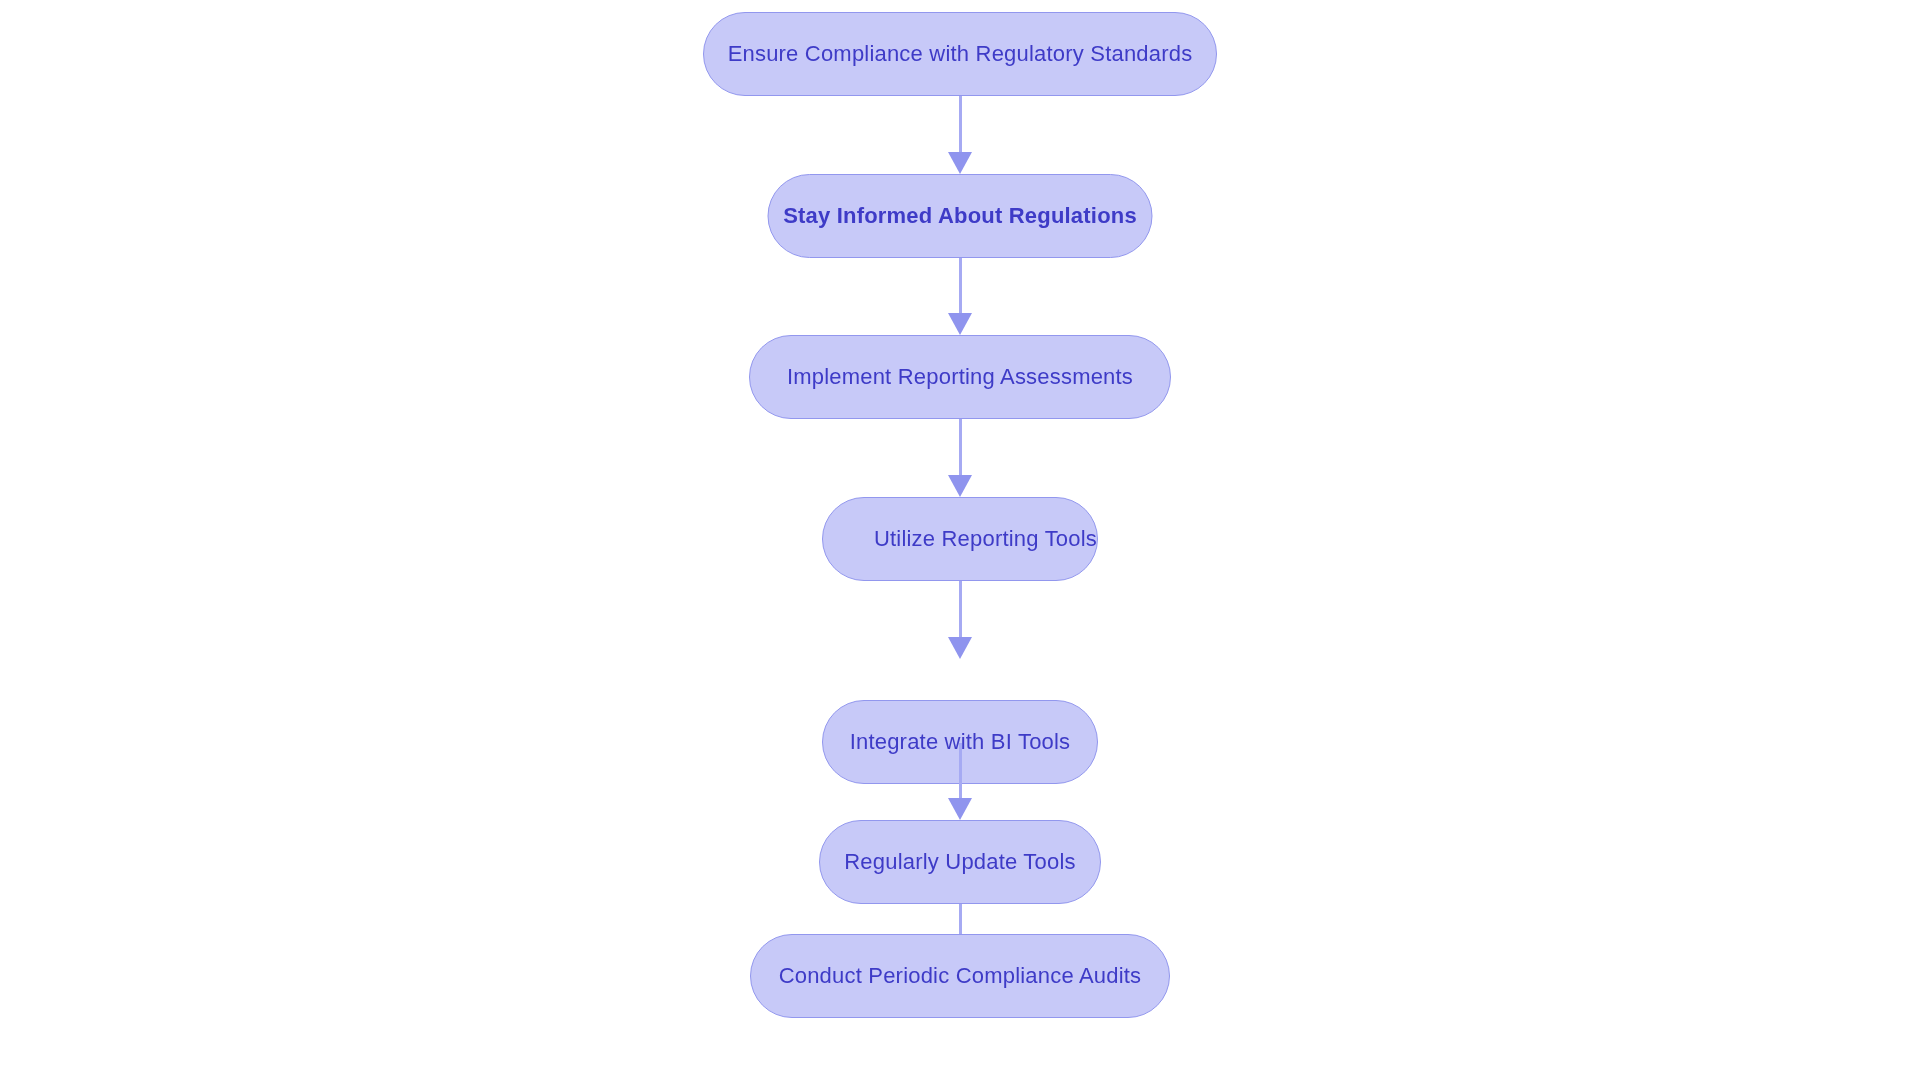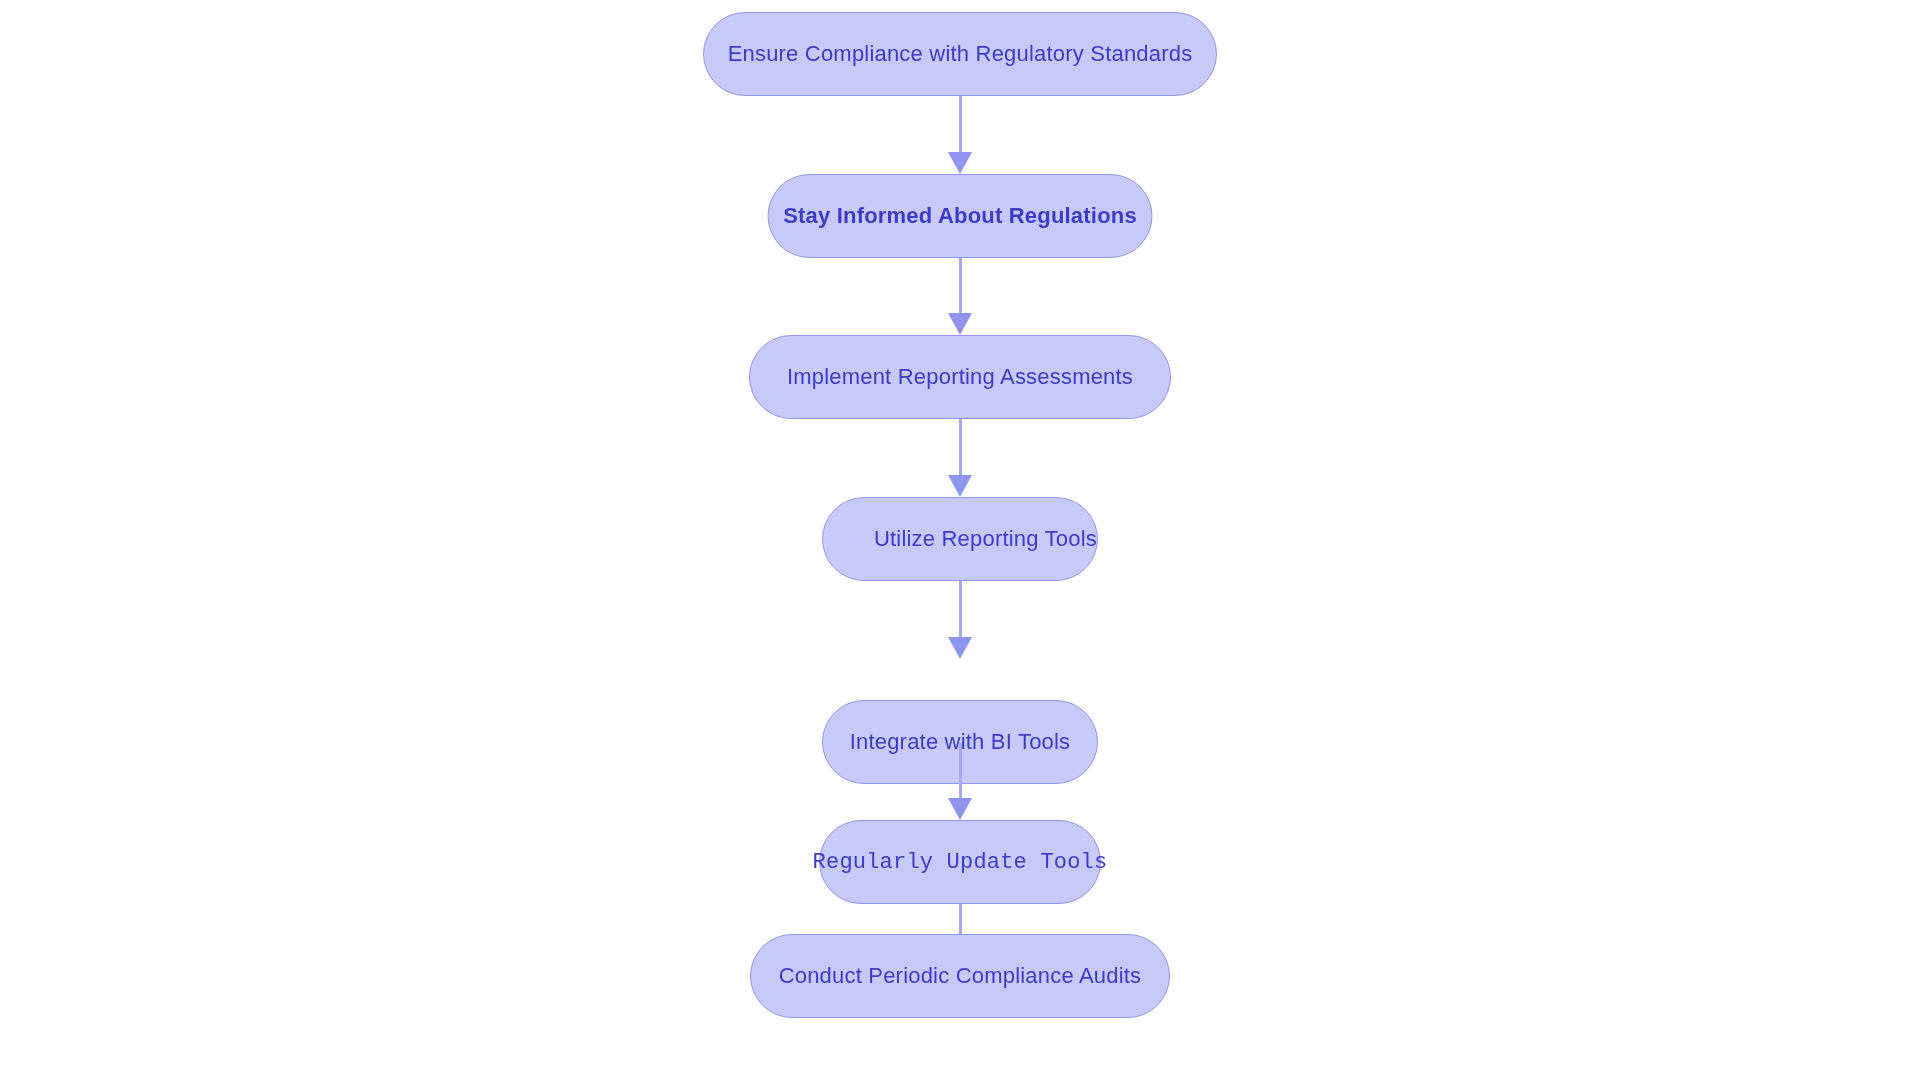--- a/index.html
+++ b/index.html
@@ -53,21 +53,21 @@
     border-right: 12px solid transparent;
     border-top: 22px solid var(--arrow-head, #8f94ee);
     margin-top: -1px;
   }
   
   .n0 { top: 12px;  width: 514px; }
   .n1 { top: 174px; width: 385px; font-weight: bold; }
   .n2 { top: 335px; width: 422px; }
   .n3 { top: 497px; width: 276px; justify-content: flex-end; }
   .n4 { top: 659px; width: 276px; margin-top: 41px; }
-  .n5 { top: 820px; width: 282px; font-family: Liberation Mono, monospace; }
+  .n5 { top: 820px; width: 282px; }
   .n6 { top: 934px; width: 420px; }
   .a0 { top: 96px;  height: 78px; }
   .a1 { top: 258px; height: 77px; }
   .a2 { top: 419px; height: 78px; }
   .a3 { top: 581px; height: 78px; }
   .a4 { top: 743px; height: 77px; }
   .a5 { top: 904px; height: 78px; }
 </style>
 </head>
 <body>

